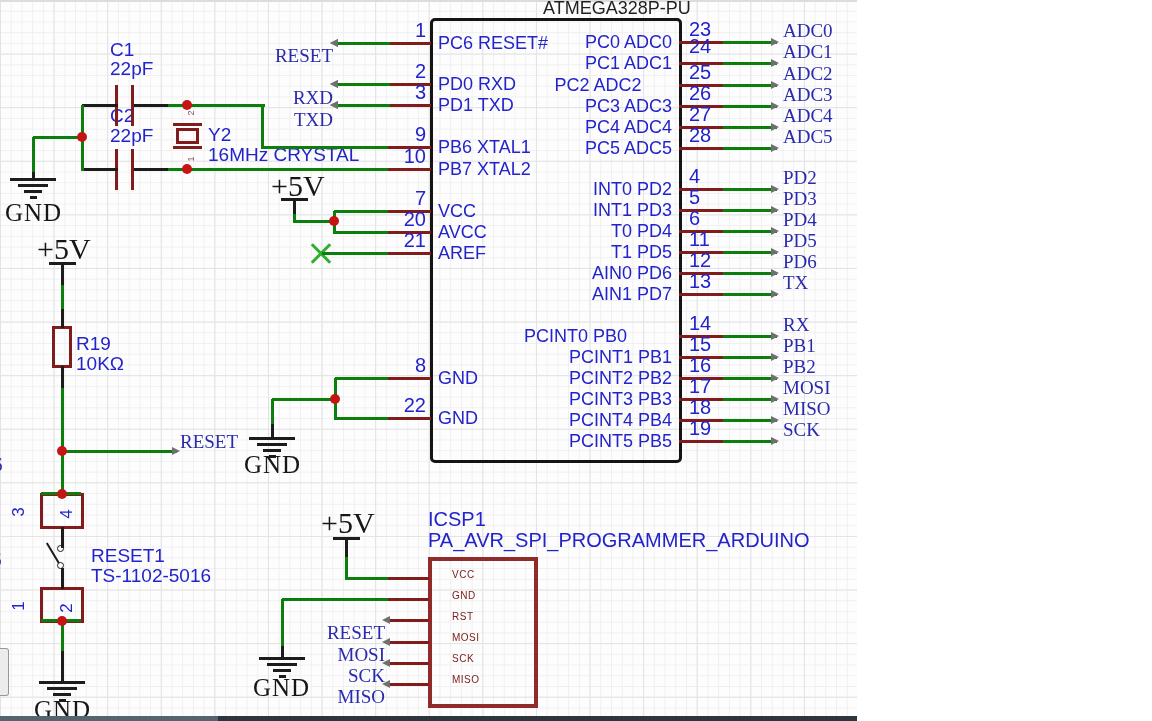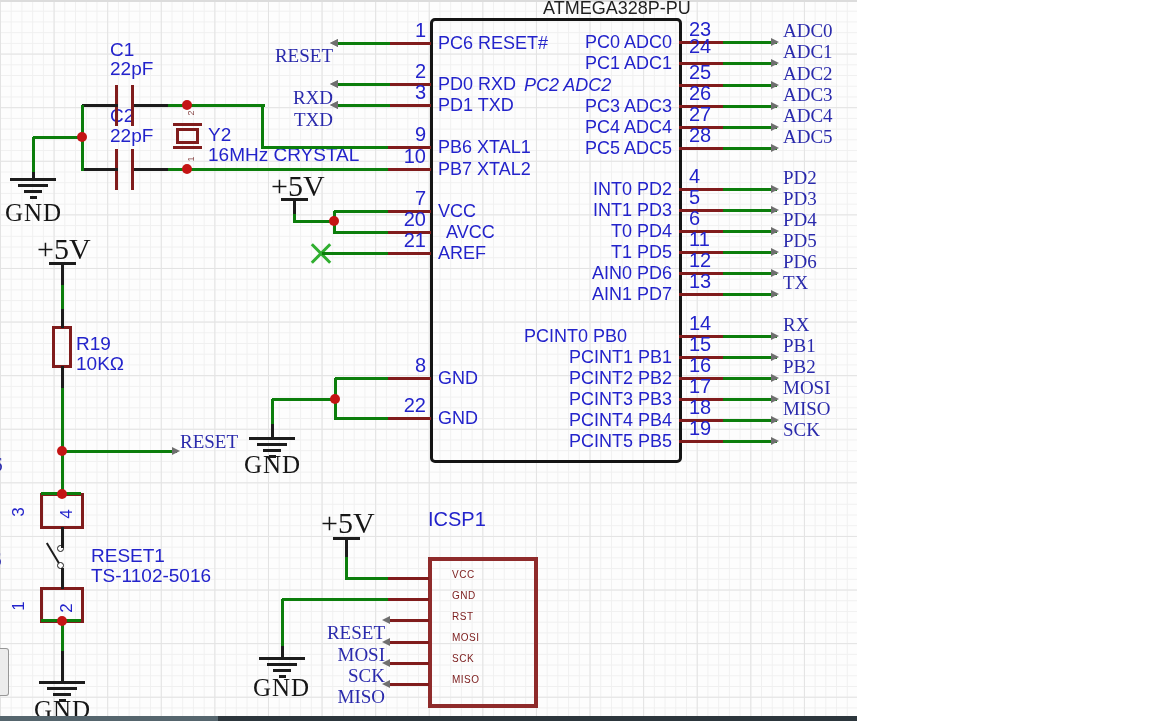--- a/index.html
+++ b/index.html
@@ -95,20 +95,21 @@
     <div class="lblSerif" style="left:233px;top:110px;width:100px;text-align:right;">TXD</div>
     <div class="lblSerif" style="left:180px;top:432px;">RESET</div>
 
     <div class="abs" style="left:308px;top:240px;width:26px;height:26px;">
       <div class="abs" style="left:0;top:11.5px;width:26px;height:3px;background:#2fae2f;transform:rotate(45deg);"></div>
       <div class="abs" style="left:0;top:11.5px;width:26px;height:3px;background:#2fae2f;transform:rotate(-45deg);"></div>
     </div>
 
     <div class="abs" style="left:428px;top:557px;width:102px;height:143px;border:4px solid #8f2b2b;"></div>
     <div class="lblS" style="left:428px;top:509px;font-size:20px;">ICSP1</div>
+    <div class="lblS" style="left:428px;top:530px;font-size:20px;">PA_AVR_SPI_PROGRAMMER_ARDUINO</div>
 
     <div class="abs" style="left:0;top:455px;width:5px;height:20px;overflow:hidden;">
       <span class="lblSerif" style="left:-7px;top:0;">6</span>
       </div>
     <div class="abs" style="left:0;top:550px;width:4px;height:20px;overflow:hidden;">
       <span class="lblSerif" style="left:-8px;top:0;">6</span>
       </div>
     <div class="abs" style="left:0;top:648px;width:8px;height:46px;background:#ececec;border:1px solid #979797;border-left:none;border-radius:0 3px 3px 0;"></div>
   <div style="position: absolute; left: 82px; top: 104px; width: 36px; height: 3px; background: rgb(28, 28, 28);"></div>
       <div style="position: absolute; left: 134px; top: 104px; width: 34px; height: 3px; background: rgb(28, 28, 28);"></div>
@@ -210,21 +211,21 @@
       <div class="pinnum" style="left: 390px; top: 124px; width: 36px; text-align: right;">9</div>
       <div class="icLbl" style="left: 438px; top: 136px;">PB6 XTAL1</div>
       <div style="position: absolute; left: 388px; top: 168px; width: 43px; height: 3px; background: rgb(128, 28, 28);"></div>
       <div class="pinnum" style="left: 390px; top: 146px; width: 36px; text-align: right;">10</div>
       <div class="icLbl" style="left: 438px; top: 158px;">PB7 XTAL2</div>
       <div style="position: absolute; left: 388px; top: 210px; width: 43px; height: 3px; background: rgb(128, 28, 28);"></div>
       <div class="pinnum" style="left: 390px; top: 188px; width: 36px; text-align: right;">7</div>
       <div class="icLbl" style="left: 438px; top: 200px;">VCC</div>
       <div style="position: absolute; left: 388px; top: 231px; width: 43px; height: 3px; background: rgb(128, 28, 28);"></div>
       <div class="pinnum" style="left: 390px; top: 209px; width: 36px; text-align: right;">20</div>
-      <div class="icLbl" style="left: 438px; top: 221px; margin-left: 8px;">AVCC</div>
+      <div class="icLbl" style="left: 438px; top: 221px;">AVCC</div>
       <div style="position: absolute; left: 388px; top: 252px; width: 43px; height: 3px; background: rgb(128, 28, 28);"></div>
       <div class="pinnum" style="left: 390px; top: 230px; width: 36px; text-align: right;">21</div>
       <div class="icLbl" style="left: 438px; top: 242px;">AREF</div>
       <div style="position: absolute; left: 388px; top: 377px; width: 43px; height: 3px; background: rgb(128, 28, 28);"></div>
       <div class="pinnum" style="left: 390px; top: 355px; width: 36px; text-align: right;">8</div>
       <div class="icLbl" style="left: 438px; top: 367px;">GND</div>
       <div style="position: absolute; left: 388px; top: 417px; width: 43px; height: 3px; background: rgb(128, 28, 28);"></div>
       <div class="pinnum" style="left: 390px; top: 395px; width: 36px; text-align: right;">22</div>
       <div class="icLbl" style="left: 438px; top: 407px;">GND</div>
       <div style="position: absolute; left: 679px; top: 41px; width: 44px; height: 3px; background: rgb(128, 28, 28);"></div>
@@ -236,21 +237,21 @@
       <div style="position: absolute; left: 679px; top: 62px; width: 44px; height: 3px; background: rgb(128, 28, 28);"></div>
       <div style="position: absolute; left: 723px; top: 62px; width: 54px; height: 3px; background: rgb(12, 126, 12);"></div>
       <div class="arrR" style="left: 771px; top: 59px;"></div>
       <div class="pinnum" style="left: 689px; top: 36px;">24</div>
       <div class="icLbl" style="left: 524px; top: 52px; width: 148px; text-align: right;">PC1 ADC1</div>
       <div class="lblSerif" style="left: 783px; top: 42px;">ADC1</div>
       <div style="position: absolute; left: 679px; top: 84px; width: 44px; height: 3px; background: rgb(128, 28, 28);"></div>
       <div style="position: absolute; left: 723px; top: 84px; width: 54px; height: 3px; background: rgb(12, 126, 12);"></div>
       <div class="arrR" style="left: 771px; top: 81px;"></div>
       <div class="pinnum" style="left: 689px; top: 62px;">25</div>
-      <div class="icLbl" style="left: 524px; top: 74px; width: 148px; text-align: left; font-style: italic;">PC2 ADC2</div>
+      <div class="icLbl" style="left: 524px; top: 74px; width: 148px; text-align: center;">PC2 ADC2</div>
       <div class="lblSerif" style="left: 783px; top: 64px;">ADC2</div>
       <div style="position: absolute; left: 679px; top: 105px; width: 44px; height: 3px; background: rgb(128, 28, 28);"></div>
       <div style="position: absolute; left: 723px; top: 105px; width: 54px; height: 3px; background: rgb(12, 126, 12);"></div>
       <div class="arrR" style="left: 771px; top: 102px;"></div>
       <div class="pinnum" style="left: 689px; top: 83px;">26</div>
       <div class="icLbl" style="left: 524px; top: 95px; width: 148px; text-align: right;">PC3 ADC3</div>
       <div class="lblSerif" style="left: 783px; top: 85px;">ADC3</div>
       <div style="position: absolute; left: 679px; top: 126px; width: 44px; height: 3px; background: rgb(128, 28, 28);"></div>
       <div style="position: absolute; left: 723px; top: 126px; width: 54px; height: 3px; background: rgb(12, 126, 12);"></div>
       <div class="arrR" style="left: 771px; top: 123px;"></div>

